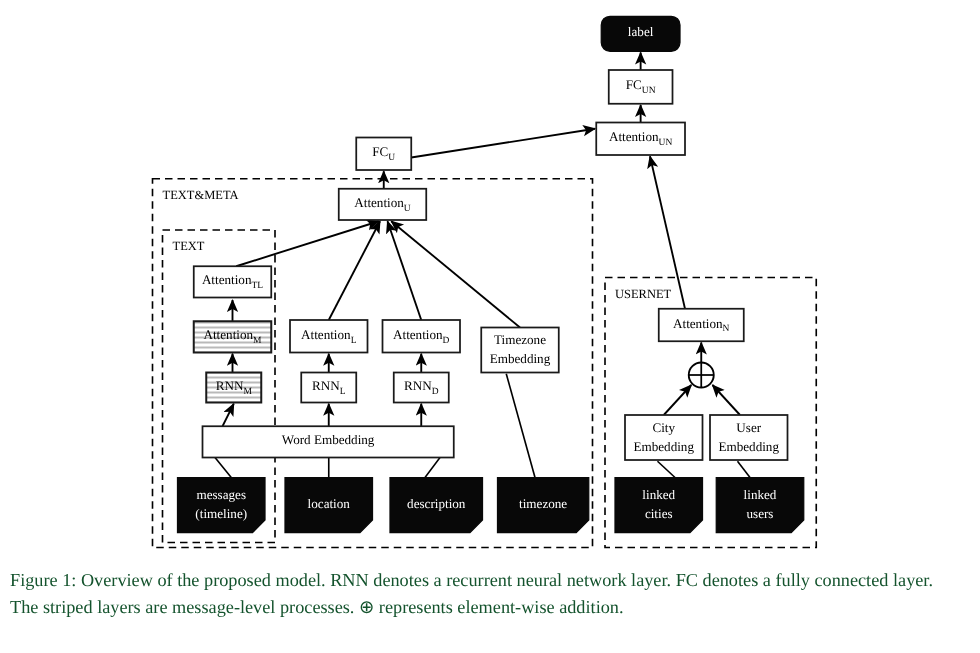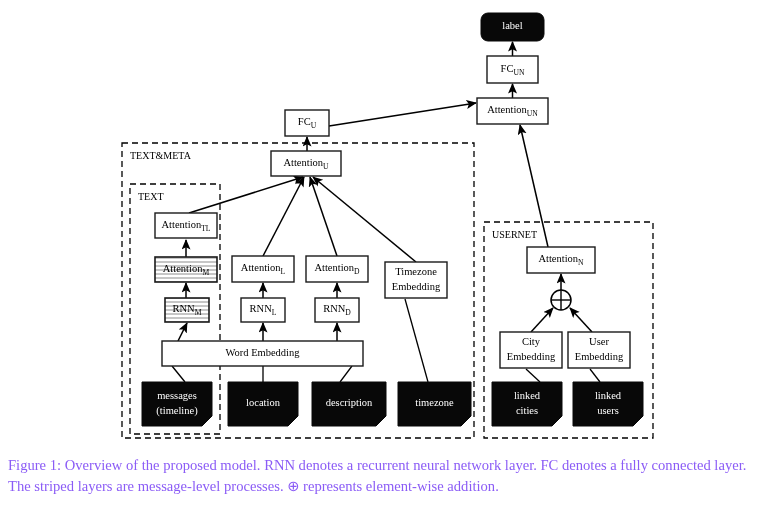--- a/index.html
+++ b/index.html
@@ -87,21 +87,21 @@
     stroke-width: 1.4;
   }
   #caption {
     position: absolute;
     left: 8px;
     top: 455px;
     width: 764px;
     font-family: "Liberation Serif", serif;
     font-size: 14.6px;
     line-height: 1.42;
-    color: #8b5cf6;
+    color: #14532d;
     text-align: left;
   }
 </style>
 </head>
 <body>
 
 <div id="figure-root">
 
   <svg id="diagram" viewBox="0 0 784 452">
     <defs>

